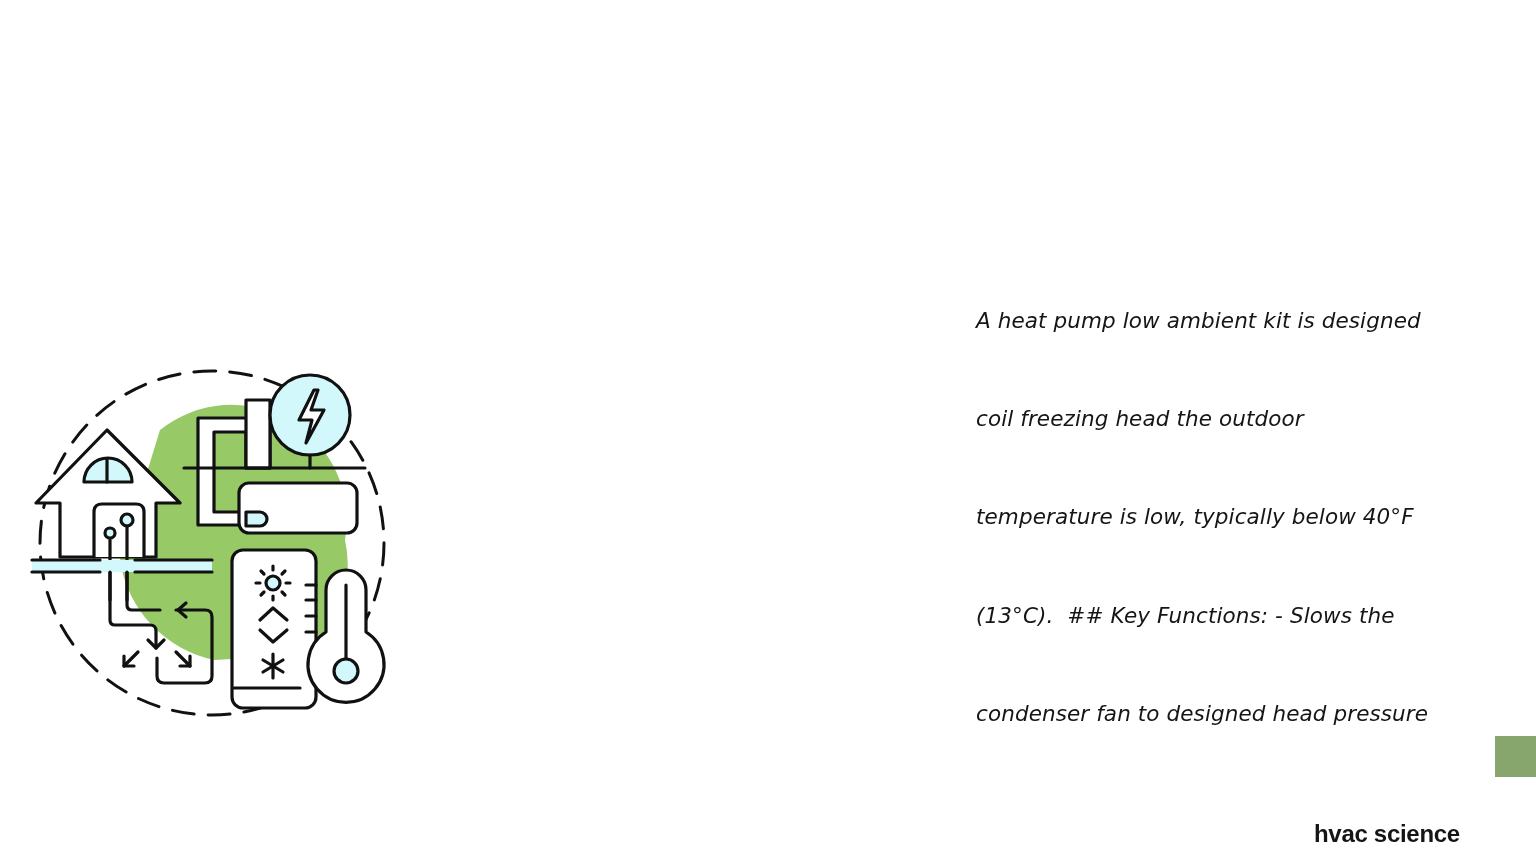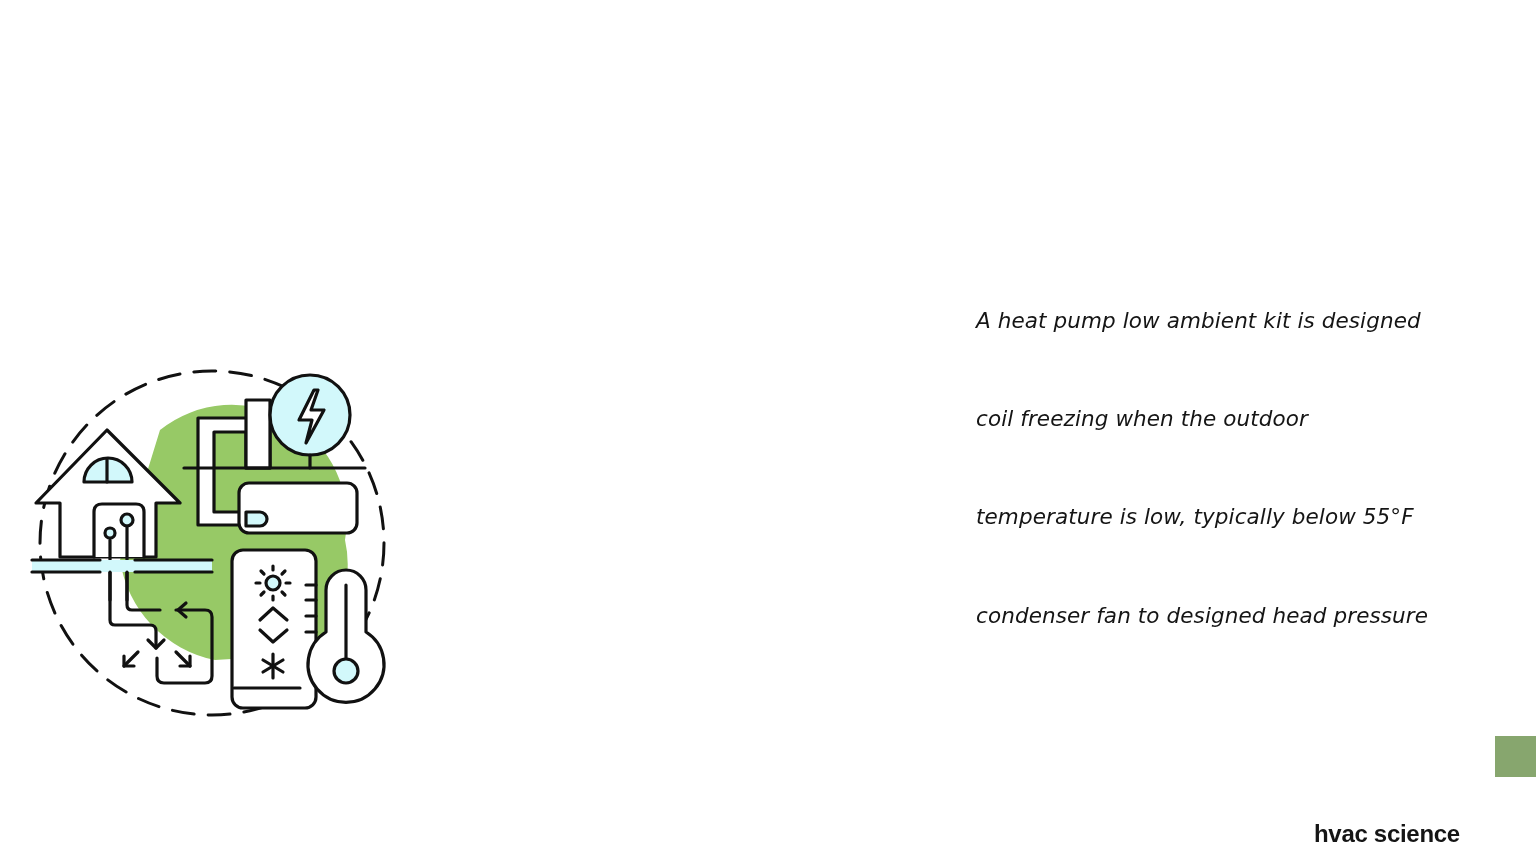--- a/index.html
+++ b/index.html
@@ -117,22 +117,23 @@
     <g>
       <path d="M 326 632 L 326 590 A 20 20 0 0 1 366 590 L 366 632 A 38 38 0 1 1 326 632 Z" fill="#fff"></path>
       <line x1="346" y1="585" x2="346" y2="658"></line>
       <circle cx="346" cy="671" r="12" fill="#d2f8fb"></circle>
     </g>
   </svg>
 </div>
 
 <div class="article">
   <span class="line">A heat pump low ambient kit is designed</span>
-  <span class="line">coil freezing when the outdoor</span>
-  <span class="line">temperature is low, typically below 55°F</span>
+  <span class="line">coil freezing head the outdoor</span>
+  <span class="line">temperature is low, typically below 40°F</span>
+  <span class="line">(13°C).  ## Key Functions: - Slows the</span>
   <span class="line">condenser fan to designed head pressure</span>
   
   
   
   
   
   
   
   
   

